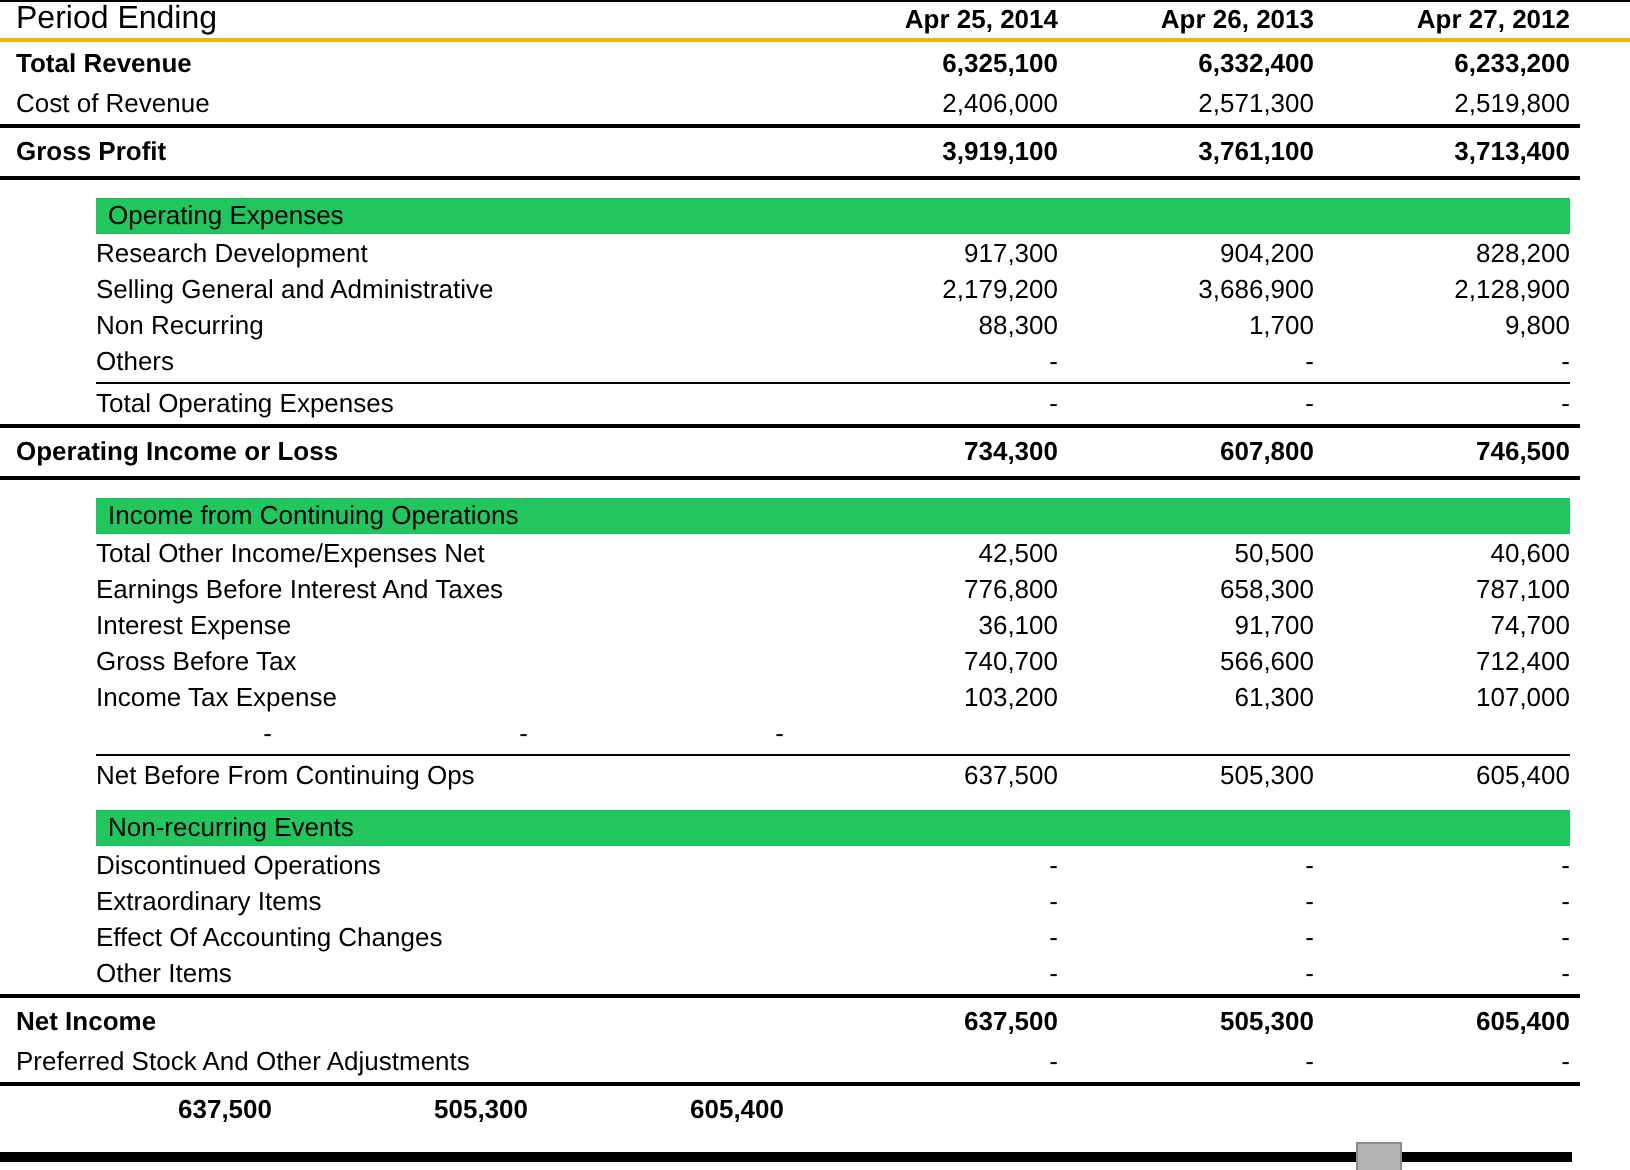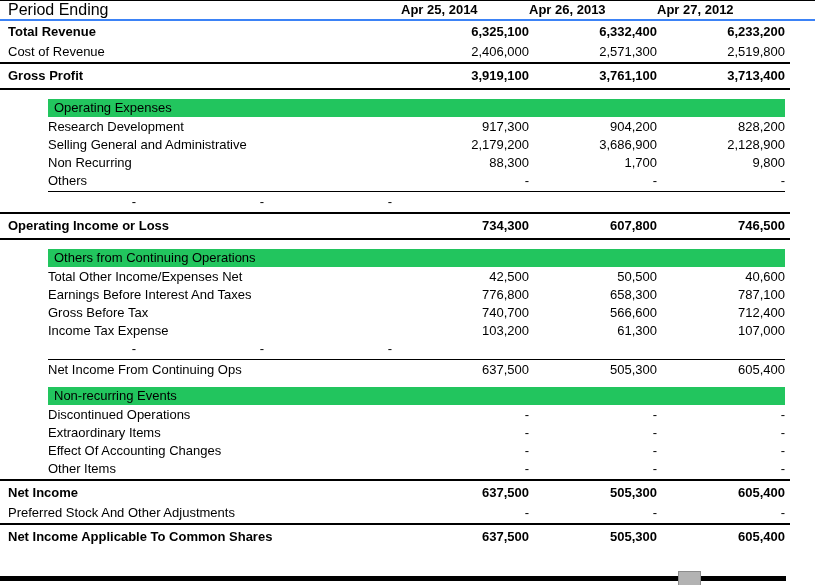--- a/index.html
+++ b/index.html
@@ -17,30 +17,31 @@
     border-top: 1px solid #000;
     box-sizing: border-box;
   }
   .sheet { width: 815px; }
 
   
   .header-row {
     display: flex;
     align-items: flex-end;
     padding: 5px 30px 4px 8px;
-    border-bottom: 2px solid #3b82f6;
+    border-bottom: 2px solid #eab308;
     box-sizing: border-box;
   }
   .header-row .period-ending {
     flex: 1;
     font-size: 16px;
     font-weight: normal;
   }
   .header-row .col-head {
     width: 128px;
+    text-align: right;
     font-weight: bold;
     font-size: 13px;
   }
 
   
   .row {
     display: flex;
     padding: 2px 30px 2px 8px;
     font-size: 13px;
     line-height: 14px;
@@ -147,66 +148,73 @@
         <div class="val">9,800</div>
       </div>
       <div class="row data-row indent">
         <div class="label">Others</div>
         <div class="val">-</div>
         <div class="val">-</div>
         <div class="val">-</div>
       </div>
       <div class="divider indent"></div>
       <div class="row data-row indent">
+        <div class="label">Total Operating Expenses</div>
         <div class="val">-</div>
         <div class="val">-</div>
         <div class="val">-</div>
       </div>
       <div class="divider"></div>
       <div class="row data-row bold">
         <div class="label">Operating Income or Loss</div>
         <div class="val">734,300</div>
         <div class="val">607,800</div>
         <div class="val">746,500</div>
       </div>
       <div class="divider"></div>
       <div class="gap"></div>
-      <div class="section-row"><span class="section-label">Others from Continuing Operations</span></div>
+      <div class="section-row"><span class="section-label">Income from Continuing Operations</span></div>
       <div class="row data-row indent">
         <div class="label">Total Other Income/Expenses Net</div>
         <div class="val">42,500</div>
         <div class="val">50,500</div>
         <div class="val">40,600</div>
       </div>
       <div class="row data-row indent">
         <div class="label">Earnings Before Interest And Taxes</div>
         <div class="val">776,800</div>
         <div class="val">658,300</div>
         <div class="val">787,100</div>
       </div>
       <div class="row data-row indent">
+        <div class="label">Interest Expense</div>
+        <div class="val">36,100</div>
+        <div class="val">91,700</div>
+        <div class="val">74,700</div>
+      </div>
+      <div class="row data-row indent">
         <div class="label">Gross Before Tax</div>
         <div class="val">740,700</div>
         <div class="val">566,600</div>
         <div class="val">712,400</div>
       </div>
       <div class="row data-row indent">
         <div class="label">Income Tax Expense</div>
         <div class="val">103,200</div>
         <div class="val">61,300</div>
         <div class="val">107,000</div>
       </div>
       <div class="row data-row indent">
         <div class="val">-</div>
         <div class="val">-</div>
         <div class="val">-</div>
       </div>
       <div class="divider indent"></div>
       <div class="row data-row indent">
-        <div class="label">Net Income From Continuing Ops</div>
+        <div class="label">Net Before From Continuing Ops</div>
         <div class="val">637,500</div>
         <div class="val">505,300</div>
         <div class="val">605,400</div>
       </div>
       <div class="gap"></div>
       <div class="section-row"><span class="section-label">Non-recurring Events</span></div>
       <div class="row data-row indent">
         <div class="label">Discontinued Operations</div>
         <div class="val">-</div>
         <div class="val">-</div>
@@ -238,21 +246,20 @@
         <div class="val">605,400</div>
       </div>
       <div class="row data-row">
         <div class="label">Preferred Stock And Other Adjustments</div>
         <div class="val">-</div>
         <div class="val">-</div>
         <div class="val">-</div>
       </div>
       <div class="divider"></div>
       <div class="row data-row bold">
-        <div class="label">Net Income Applicable To Common Shares</div>
         <div class="val">637,500</div>
         <div class="val">505,300</div>
         <div class="val">605,400</div>
       </div>
     </div>
 </div>
 
 <div class="bottom-bar"></div>
 <div class="scroll-thumb"></div>
 

